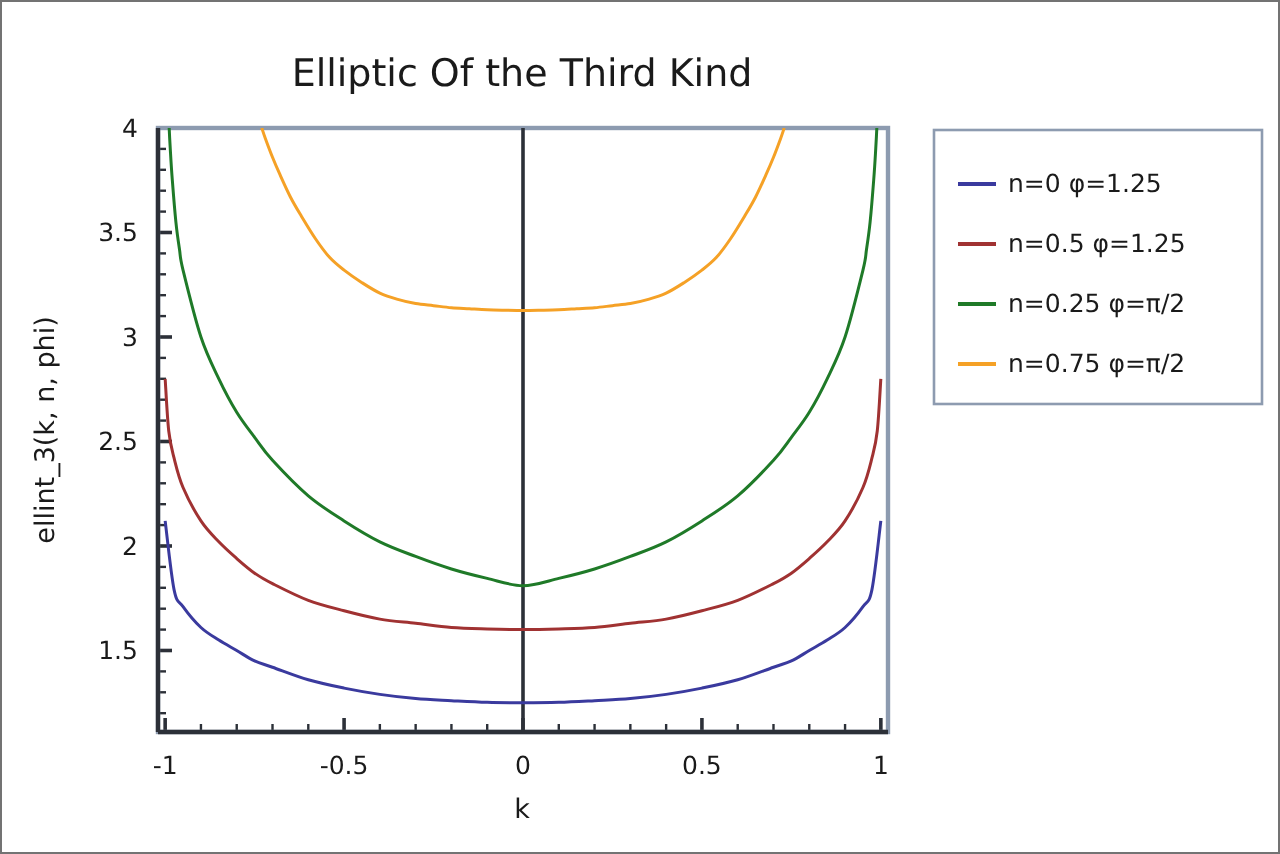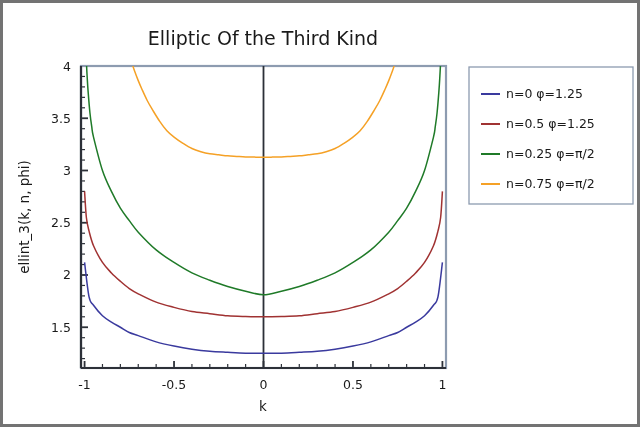--- a/index.html
+++ b/index.html
@@ -3,21 +3,21 @@
 <meta charset="utf-8">
 <style>
   html,body{margin:0;padding:0;}
   body{
     width:640px;height:427px;background:#ffffff;
     font-family:"DejaVu Sans","Liberation Sans",sans-serif;
     overflow:hidden;position:relative;
   }
   #frame{
     position:absolute;left:0;top:0;width:640px;height:427px;
-    box-sizing:border-box;border:3px solid #737373;background:#fff;
+    box-sizing:border-box;border:1px solid #737373;background:#fff;
   }
   #chart-svg{position:absolute;left:0;top:0;}
   .chart-title{
     font-size:19px;fill:#1a1a1a;text-anchor:middle;
     font-family:"DejaVu Sans","Liberation Sans",sans-serif;
   }
   .axis-label{
     font-size:13.5px;fill:#1a1a1a;text-anchor:middle;
     font-family:"DejaVu Sans","Liberation Sans",sans-serif;
   }

